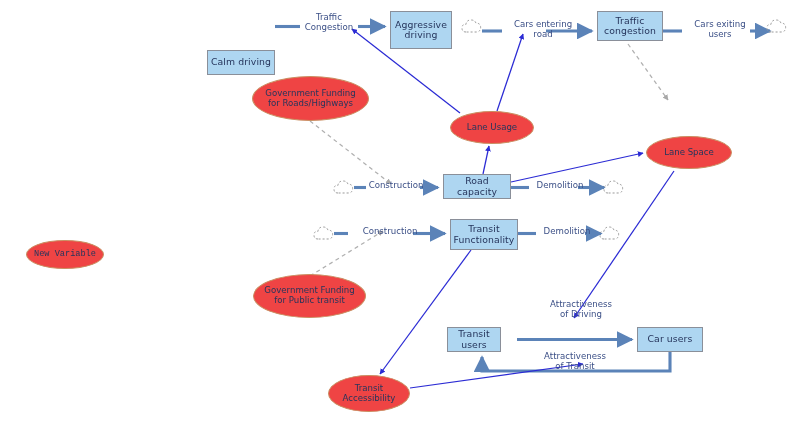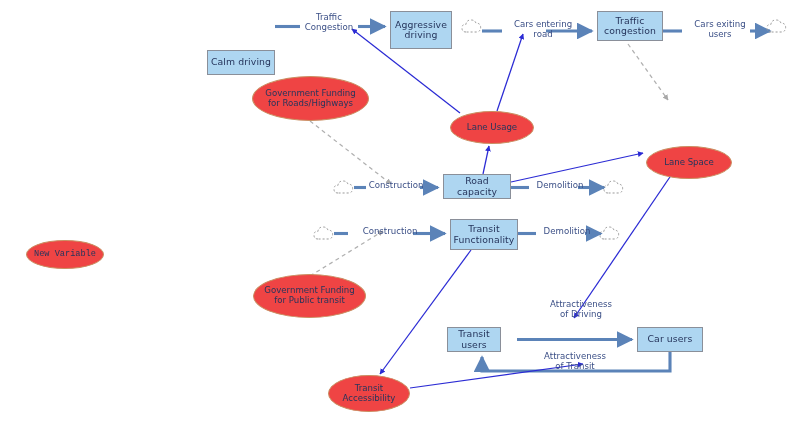--- a/index.html
+++ b/index.html
@@ -139,21 +139,21 @@
 congestion</div>
   <div class="node stock" style="left:443px;top:174px;width:68px;height:25px;">Road capacity</div>
   <div class="node stock" style="left:450px;top:219px;width:68px;height:31px;">Transit
 Functionality</div>
   <div class="node stock" style="left:447px;top:327px;width:54px;height:25px;">Transit users</div>
   <div class="node stock" style="left:637px;top:327px;width:66px;height:25px;text-align:right;">Car users</div>
 
   <div class="node aux" style="left:252px;top:76px;width:117px;height:45px;">Government Funding
 for Roads/Highways</div>
   <div class="node aux" style="left:450px;top:111px;width:84px;height:33px;">Lane Usage</div>
-  <div class="node aux" style="left:646px;top:146px;width:86px;height:33px;text-align:right;">Lane Space</div>
+  <div class="node aux" style="left:646px;top:136px;width:86px;height:33px;text-align:right;">Lane Space</div>
   <div class="node aux" style="left:26px;top:240px;width:78px;height:29px;font-family:Liberation Mono, monospace;">New Variable</div>
   <div class="node aux" style="left:253px;top:274px;width:113px;height:44px;">Government Funding
 for Public transit</div>
   <div class="node aux" style="left:328px;top:375px;width:82px;height:37px;">Transit
 Accessibility</div>
 
   <div class="flowlabel" style="left:297px;top:13px;width:64px;">Traffic
 Congestion</div>
   <div class="flowlabel" style="left:505px;top:20px;width:76px;">Cars entering
 road</div>

